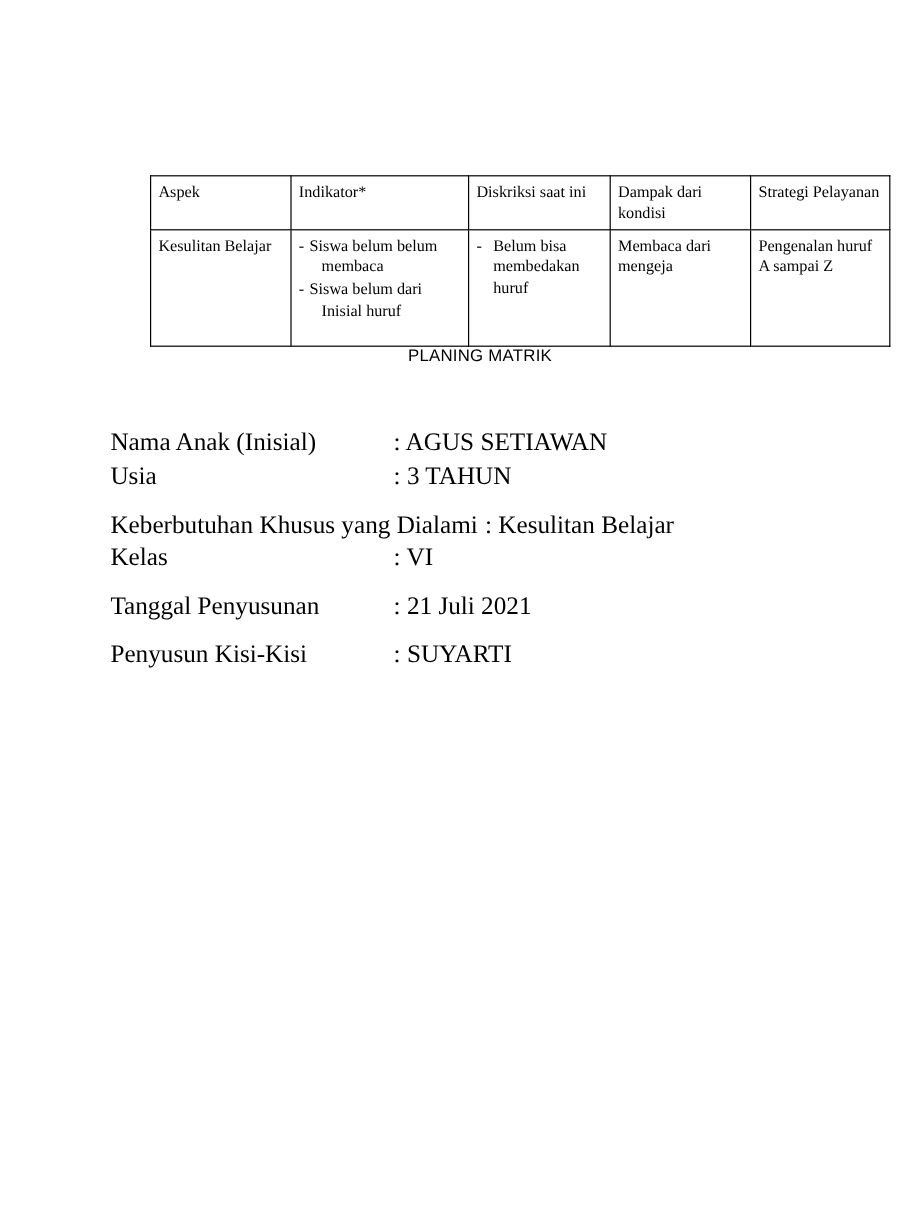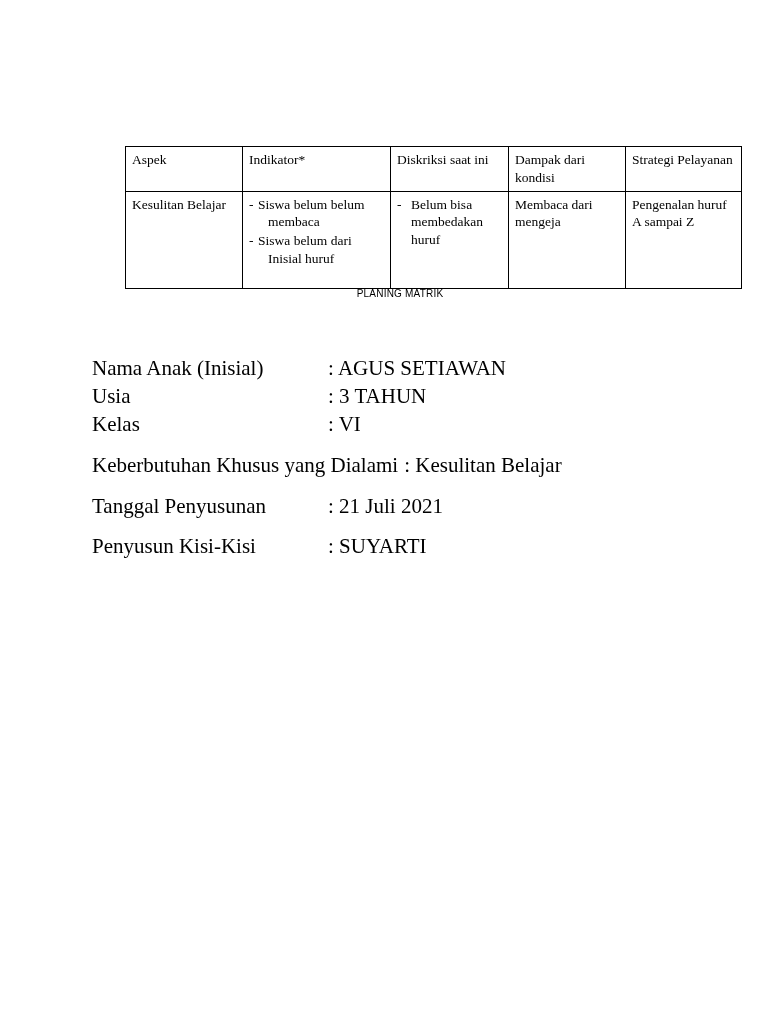--- a/index.html
+++ b/index.html
@@ -90,21 +90,21 @@
   }
 
   
   .matrix-title {
     position: absolute;
     left: 92px;
     top: 288px;
     width: 616px;
     text-align: center;
     font-family: "Liberation Sans", sans-serif;
-    font-size: 10px;
+    font-size: 14px;
     letter-spacing: 0.2px;
   }
 
   
   .identity {
     position: absolute;
     left: 92px;
     top: 355px;
     width: 616px;
     font-size: 21px;
@@ -178,29 +178,29 @@
 
   <div class="identity">
     <div class="id-row tight">
       <span class="id-label">Nama Anak (Inisial)</span>
       <span class="id-value">: AGUS SETIAWAN</span>
     </div>
     <div class="id-row tight">
       <span class="id-label">Usia</span>
       <span class="id-value">: 3 TAHUN</span>
     </div>
+    <div class="id-row gap">
+      <span class="id-label wide">Keberbutuhan Khusus yang Dialami</span>
+      <span class="id-value">: Kesulitan Belajar</span>
+    </div>
     <div class="id-row tight">
       <span class="id-label">Kelas</span>
       <span class="id-value">: VI</span>
     </div>
     <div class="id-row gap">
-      <span class="id-label wide">Keberbutuhan Khusus yang Dialami</span>
-      <span class="id-value">: Kesulitan Belajar</span>
-    </div>
-    <div class="id-row gap">
       <span class="id-label">Tanggal Penyusunan</span>
       <span class="id-value">: 21 Juli 2021</span>
     </div>
     <div class="id-row gap">
       <span class="id-label">Penyusun Kisi-Kisi</span>
       <span class="id-value">: SUYARTI</span>
     </div>
   </div>
 
 </div>

